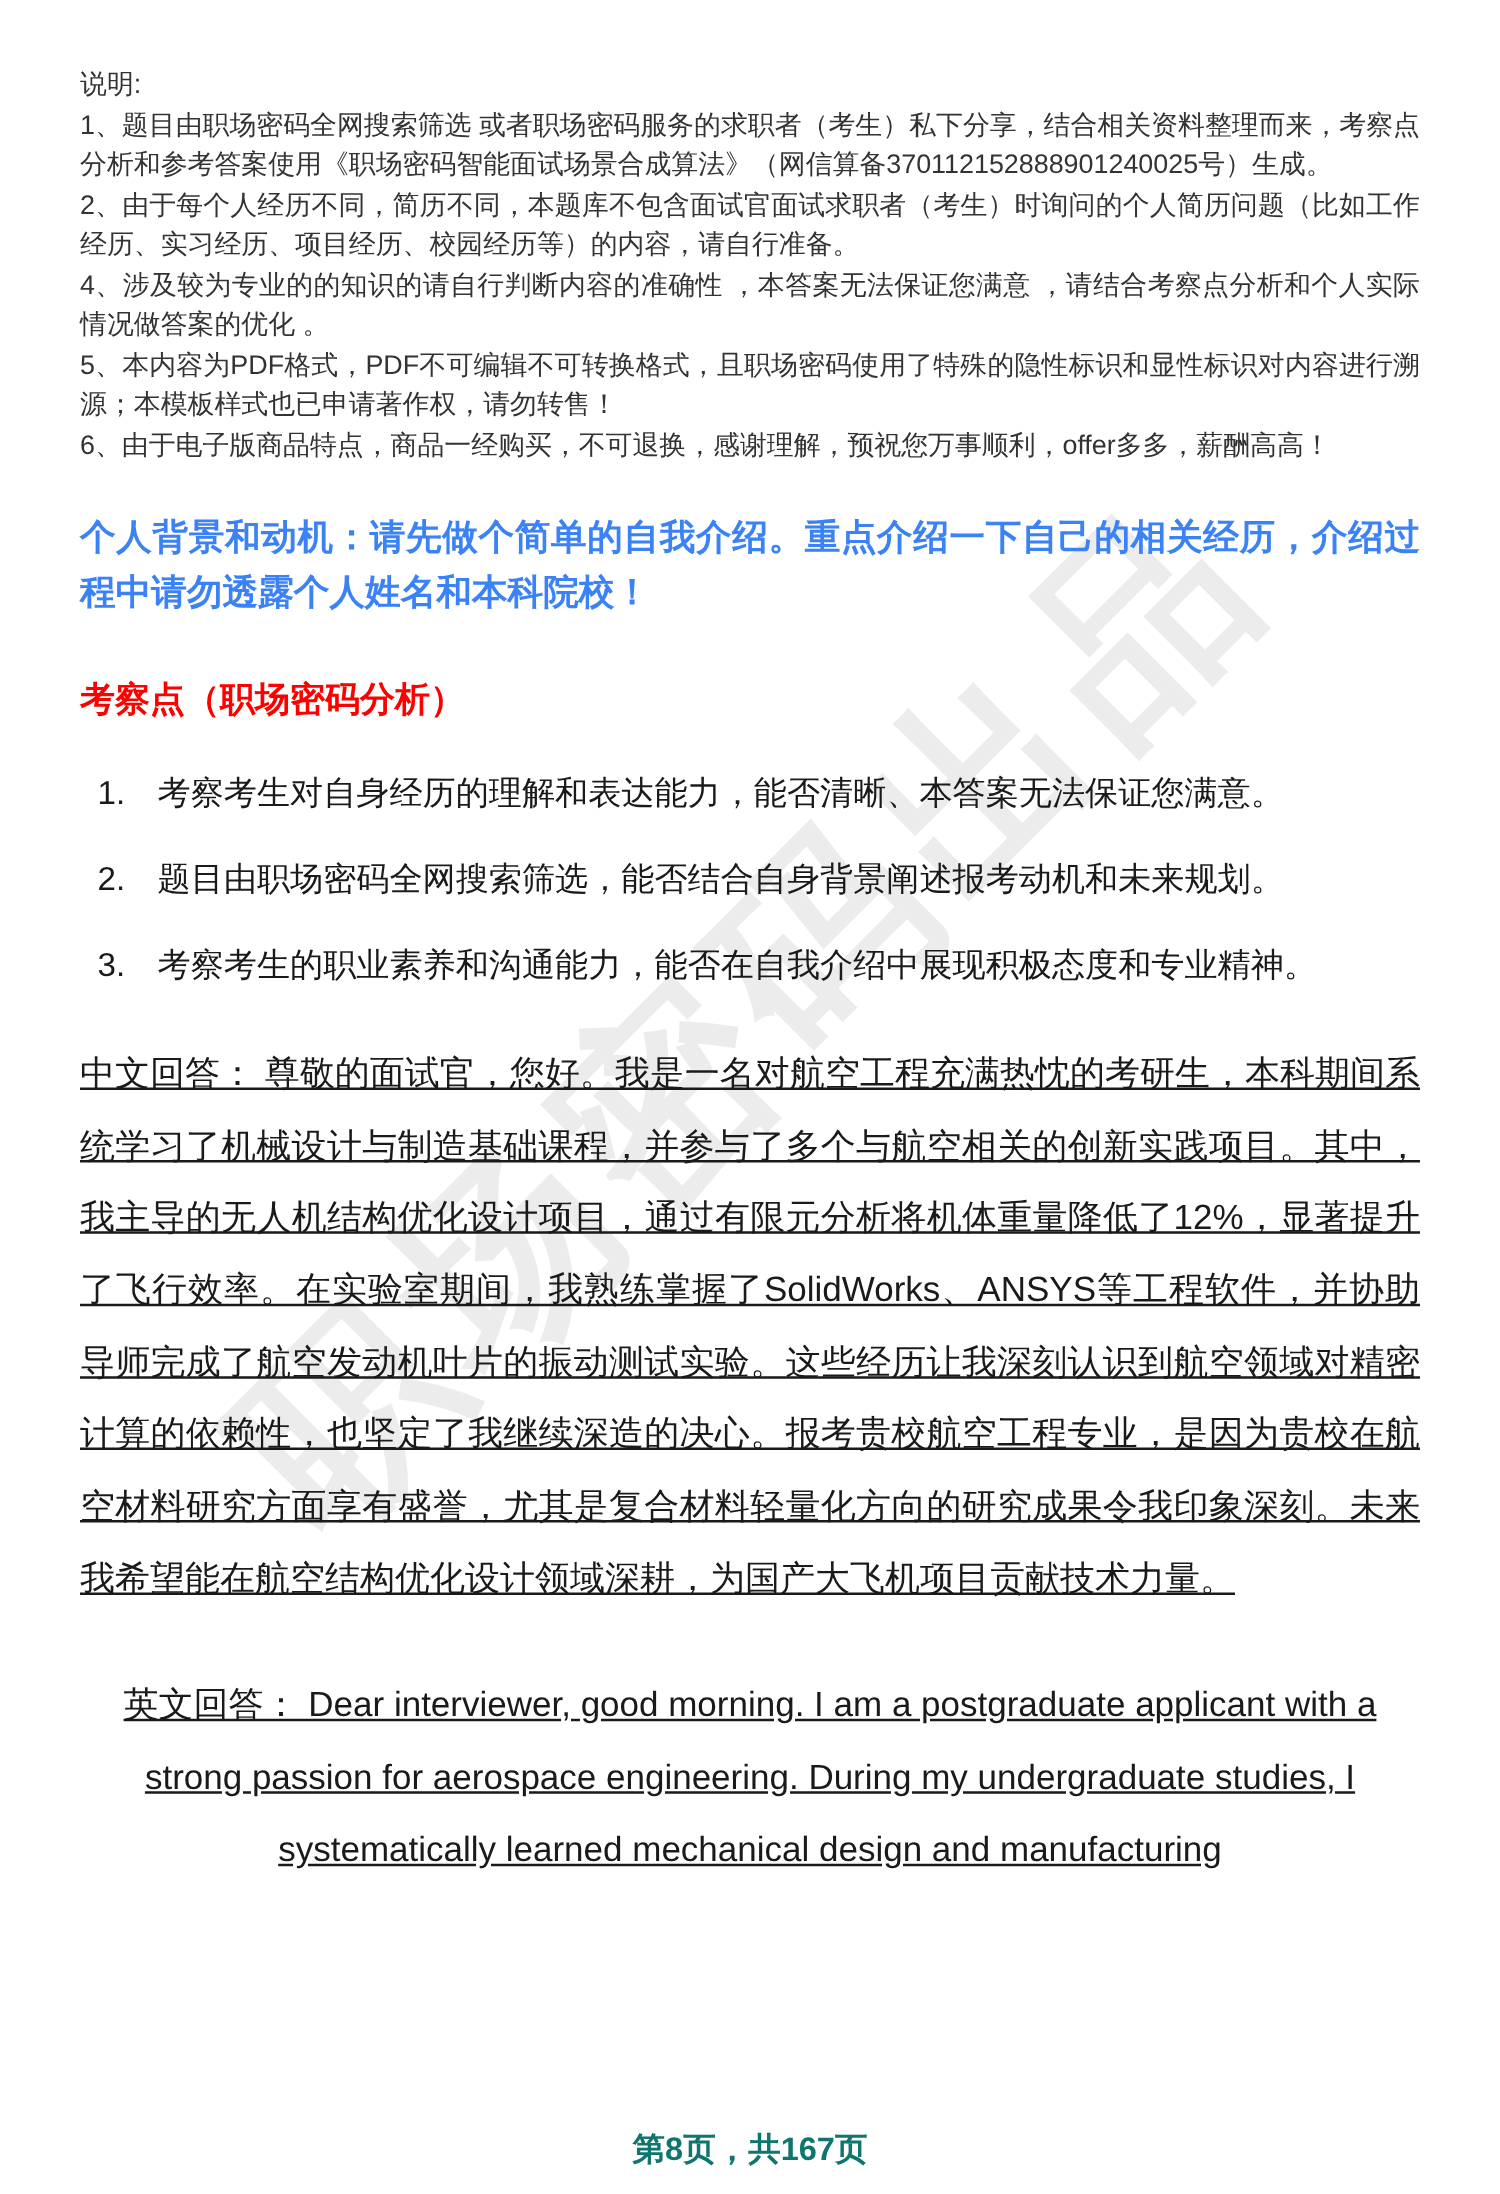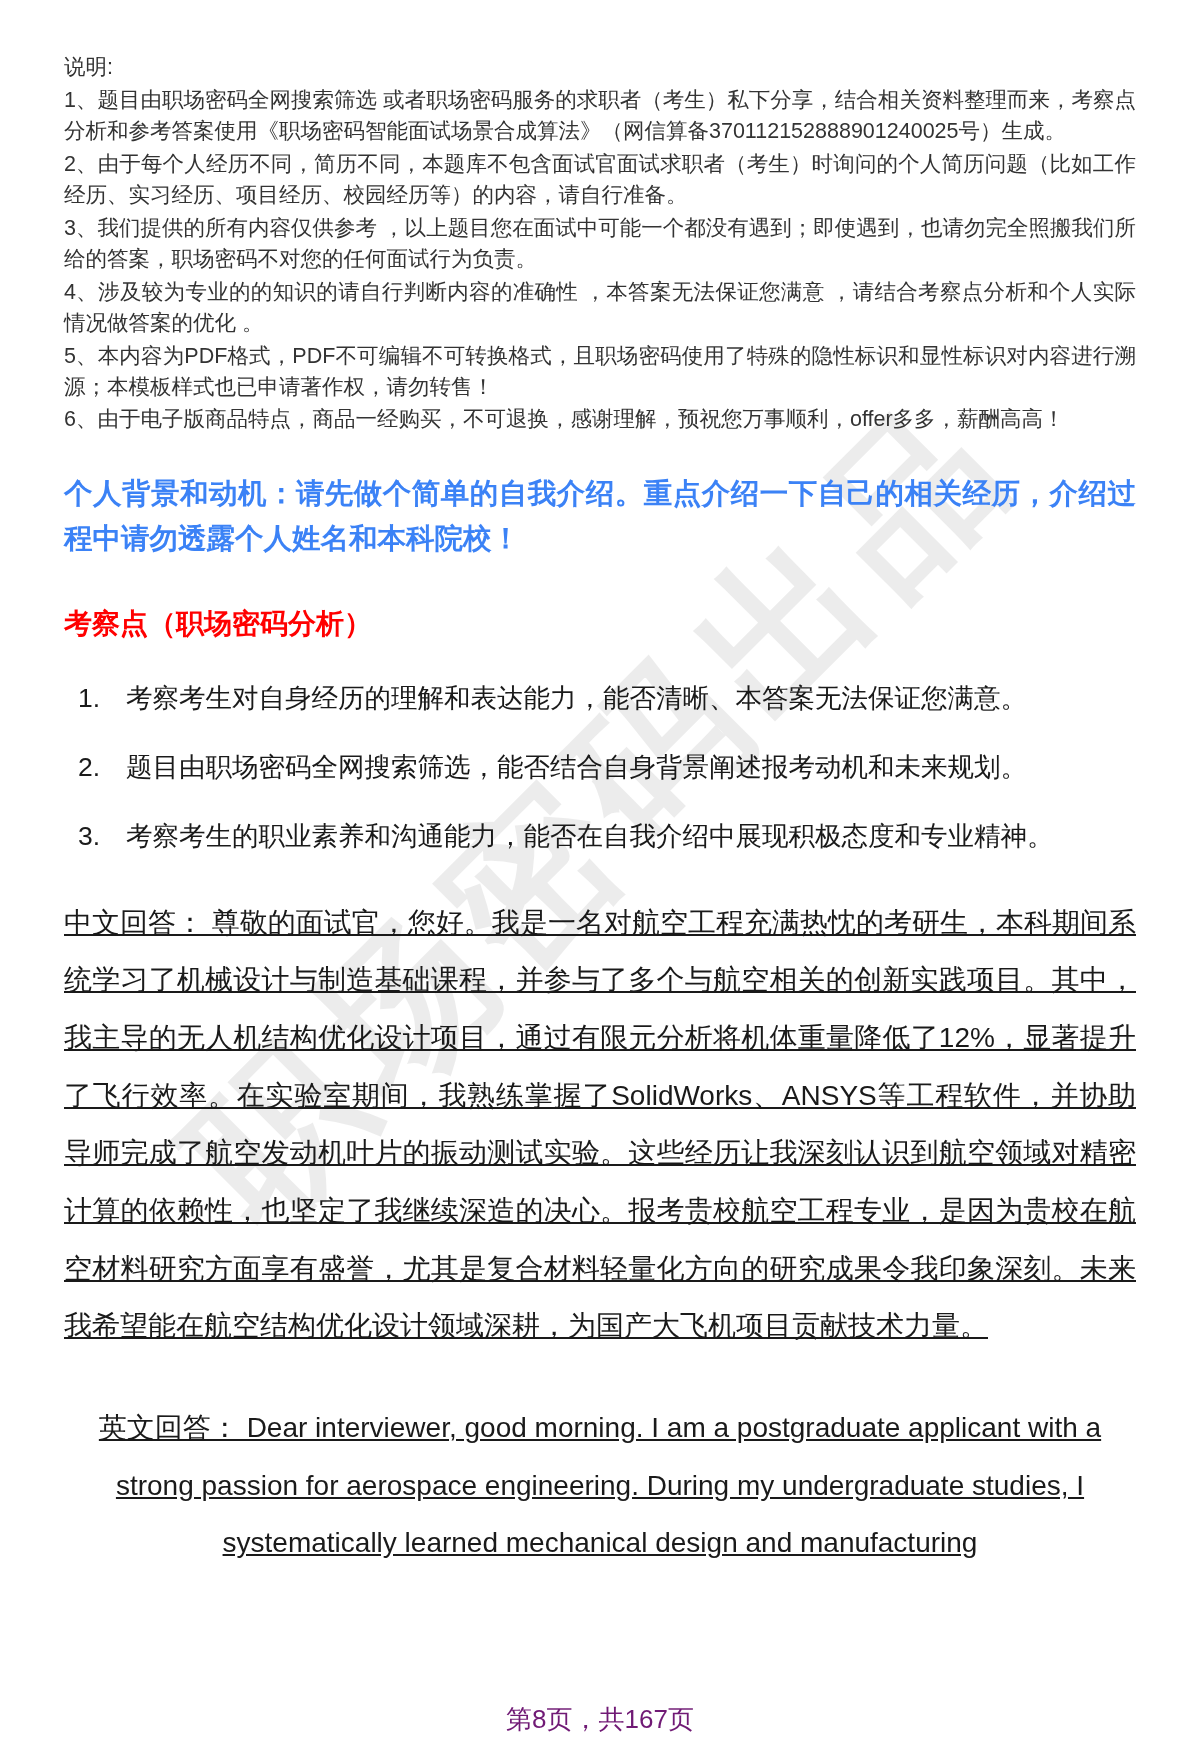--- a/index.html
+++ b/index.html
@@ -97,38 +97,38 @@
     margin-top: 44px;
   }
   
   .footer {
     position: absolute;
     left: 0;
     bottom: 18px;
     width: 1200px;
     text-align: center;
     font-size: 26px;
-    color: #701a75;
+    color: #0f766e;
     z-index: 3;
+    font-weight: bold;
   }
 </style>
 </head>
 <body>
 
 <div class="page">
 
   <div class="watermark">职场密码出品</div>
 
   <div class="content">
 
     <div class="notice">
       <div class="notice-title">说明:</div>
       <div class="notice-item">1、题目由职场密码全网搜索筛选 或者职场密码服务的求职者（考生）私下分享，结合相关资料整理而来，考察点分析和参考答案使用《职场密码智能面试场景合成算法》（网信算备370112152888901240025号）生成。</div>
       <div class="notice-item">2、由于每个人经历不同，简历不同，本题库不包含面试官面试求职者（考生）时询问的个人简历问题（比如工作经历、实习经历、项目经历、校园经历等）的内容，请自行准备。</div>
-      <div class="notice-item">3、我们提供的所有内容仅供参考 ，以上题目您在面试中可能一个都没有遇到；即使遇到，也请勿完全照搬我们所给的答案，职场密码不对您的任何面试行为负责。</div>
       <div class="notice-item">4、涉及较为专业的的知识的请自行判断内容的准确性 ，本答案无法保证您满意 ，请结合考察点分析和个人实际情况做答案的优化 。</div>
       <div class="notice-item">5、本内容为PDF格式，PDF不可编辑不可转换格式，且职场密码使用了特殊的隐性标识和显性标识对内容进行溯源；本模板样式也已申请著作权，请勿转售！</div>
       <div class="notice-item">6、由于电子版商品特点，商品一经购买，不可退换，感谢理解，预祝您万事顺利，offer多多，薪酬高高！</div>
     </div>
 
     <div class="question-heading">个人背景和动机：请先做个简单的自我介绍。重点介绍一下自己的相关经历，介绍过程中请勿透露个人姓名和本科院校！</div>
 
     <div class="analysis-heading">考察点（职场密码分析）</div>
 
     <div class="points">

